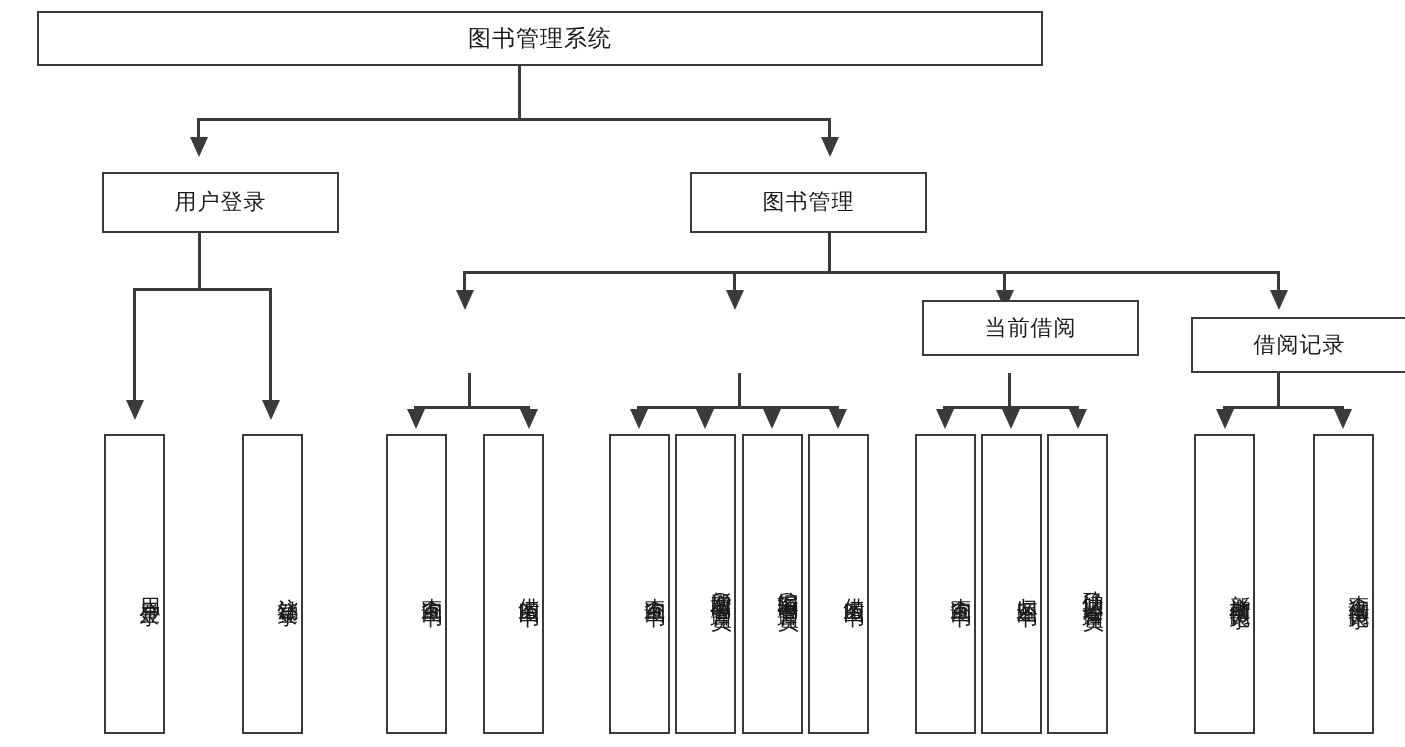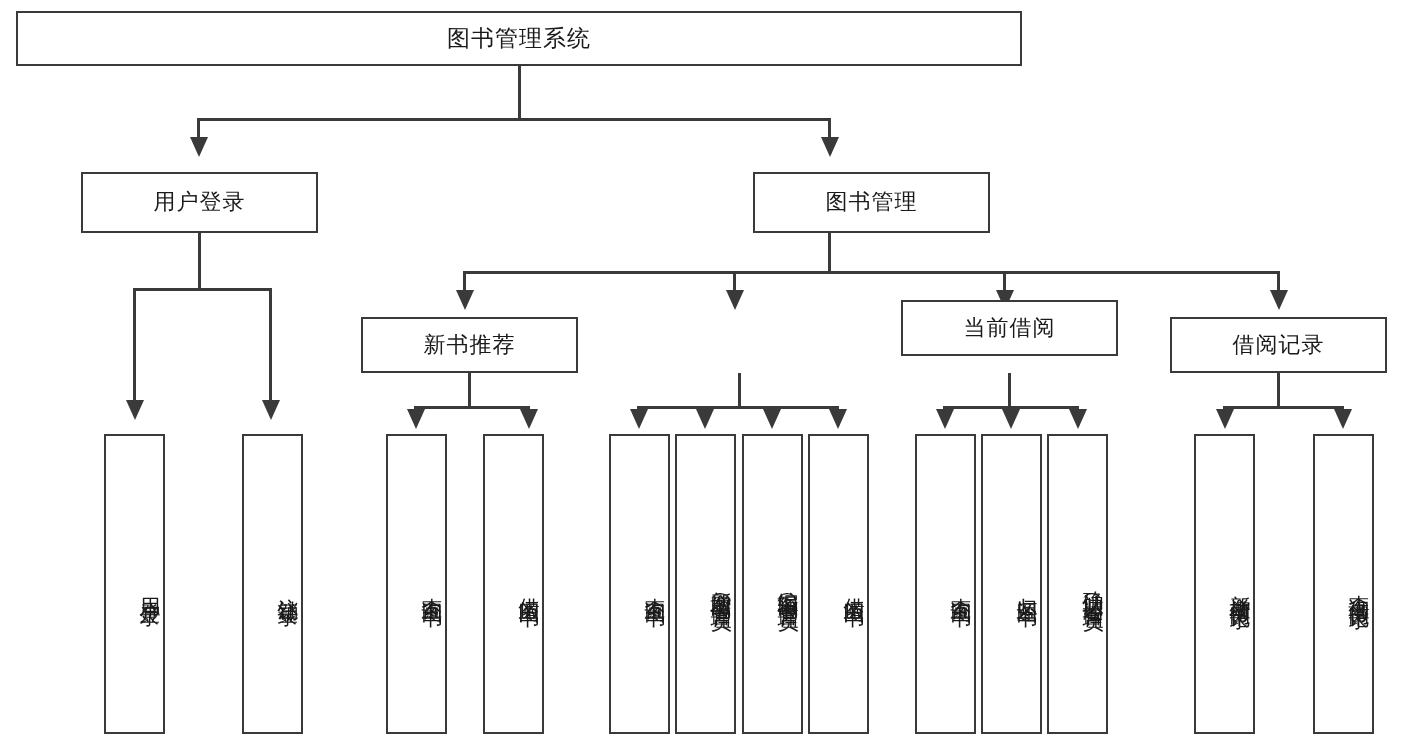--- a/index.html
+++ b/index.html
@@ -24,20 +24,21 @@
     background: #ffffff;
     display: flex;
     align-items: center;
     justify-content: center;
     color: #1a1a1a;
   }
   .node.horiz {
     font-size: 22px;
     letter-spacing: 1px;
     line-height: 1.2;
+    margin-left: 21px;
   }
   .node.vert {
     writing-mode: vertical-rl;
     text-orientation: upright;
     font-size: 21px;
     letter-spacing: 3px;
     line-height: 1.25;
     padding-top: 6px;
     align-items: flex-start;
     justify-content: center;
@@ -80,41 +81,40 @@
   <div class="edge v" style="left:518px; top:66px; width:3px; height:52px;"></div>
 
   <div class="edge h" style="left:197px; top:118px; width:634px; height:3px;"></div>
 
   <div class="edge v" style="left:197px; top:118px; width:3px; height:22px;"></div>
   <div class="arrow" style="left:190px; top:137px;"></div>
   <div class="edge v" style="left:828px; top:118px; width:3px; height:22px;"></div>
   <div class="arrow" style="left:821px; top:137px;"></div>
 
   <div class="node horiz" style="left:81px; top:172px; width:237px; height:61px;">用户登录</div>
-  <div class="node horiz" style="left:753px; top:172px; width:237px; height:61px;">图书管理</div>
+  <div class="node horiz" style="left:669px; top:172px; width:237px; height:61px;">图书管理</div>
 
   <div class="edge v" style="left:198px; top:233px; width:3px; height:55px;"></div>
   <div class="edge h" style="left:133px; top:288px; width:138px; height:3px;"></div>
   <div class="edge v" style="left:133px; top:288px; width:3px; height:115px;"></div>
   <div class="arrow" style="left:126px; top:400px;"></div>
   <div class="edge v" style="left:269px; top:288px; width:3px; height:115px;"></div>
   <div class="arrow" style="left:262px; top:400px;"></div>
 
   <div class="edge v" style="left:828px; top:233px; width:3px; height:38px;"></div>
   <div class="edge h" style="left:463px; top:271px; width:817px; height:3px;"></div>
   <div class="edge v" style="left:463px; top:271px; width:3px; height:22px;"></div>
   <div class="arrow" style="left:456px; top:290px;"></div>
   <div class="edge v" style="left:733px; top:271px; width:3px; height:22px;"></div>
   <div class="arrow" style="left:726px; top:290px;"></div>
   <div class="edge v" style="left:1003px; top:271px; width:3px; height:22px;"></div>
   <div class="arrow" style="left:996px; top:290px;"></div>
   <div class="edge v" style="left:1277px; top:271px; width:3px; height:22px;"></div>
   <div class="arrow" style="left:1270px; top:290px;"></div>
 
-  <div class="node horiz" style="left:361px; top:317px; width:217px; height:56px;">新书推荐</div>
   <div class="node horiz" style="left:901px; top:300px; width:217px; height:56px;">当前借阅</div>
   <div class="node horiz" style="left:1170px; top:317px; width:217px; height:56px;text-align:center;">借阅记录</div>
 
   <div class="edge v" style="left:468px; top:373px; width:3px; height:33px;"></div>
   <div class="edge h" style="left:414px; top:406px; width:116px; height:3px;"></div>
   <div class="edge v" style="left:414px; top:406px; width:3px; height:8px;"></div>
   <div class="arrow" style="left:407px; top:409px;"></div>
   <div class="edge v" style="left:527px; top:406px; width:3px; height:8px;"></div>
   <div class="arrow" style="left:520px; top:409px;"></div>
 

